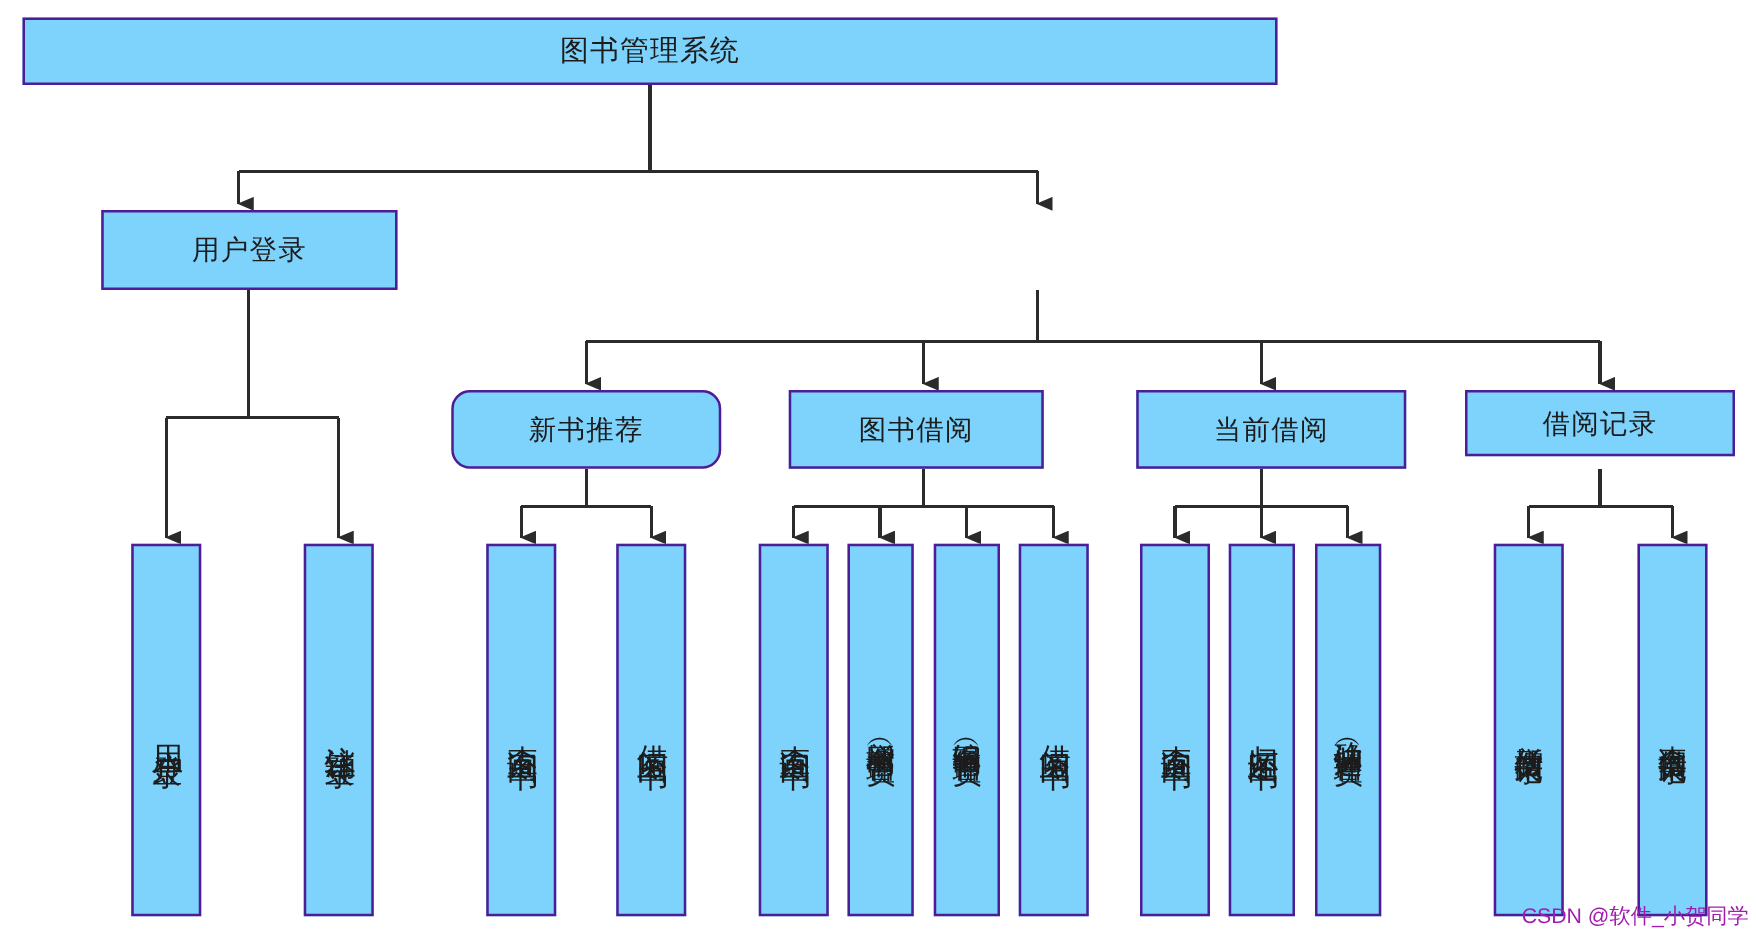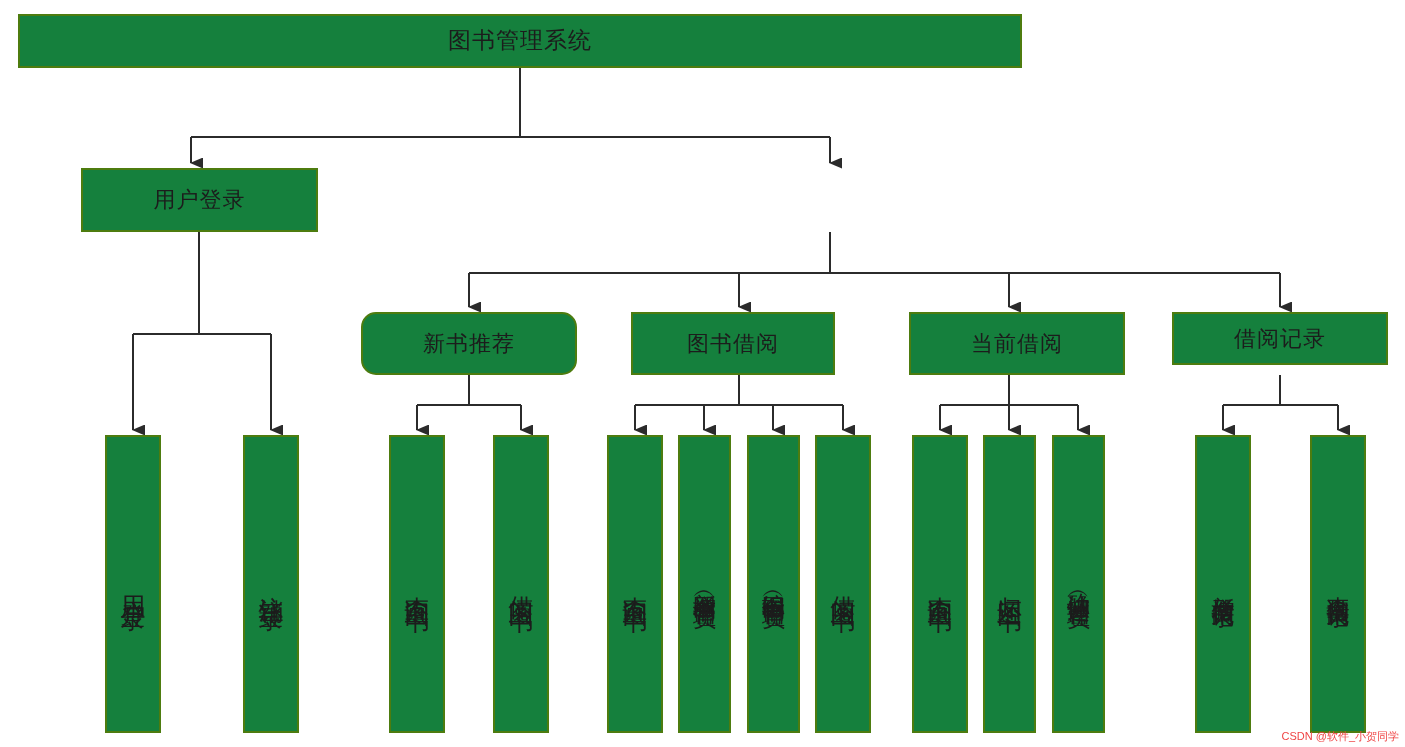--- a/index.html
+++ b/index.html
@@ -7,22 +7,22 @@
     width:1405px;height:747px;overflow:hidden;
     font-family:"Liberation Sans","DejaVu Sans",sans-serif;
     color:#1a1a1a;
   }
   #canvas{position:relative;width:1405px;height:747px;}
   svg#wires{position:absolute;left:0;top:0;width:1405px;height:747px;}
 
   .node{
     position:absolute;
     box-sizing:border-box;
-    background:#15803d;
-    border:2px solid #4d7c0f;
+    background:#7dd3fc;
+    border:2px solid #4c1d95;
     display:flex;
     align-items:center;
     justify-content:center;
   }
   .node .lbl{
     color:#1c1c1c;
     letter-spacing:1px;
     white-space:nowrap;
     line-height:1.18;
   }
@@ -43,22 +43,22 @@
     line-height:1.0;
     text-align:center;
     white-space:normal;
     max-height:286px;
   }
   .node.v.small .lbl{font-size:23px;letter-spacing:2px;}
 
   #watermark{
     position:absolute;
     right:6px;bottom:3px;
-    font-size:11px;
-    color:#ef4444;
+    font-size:17px;
+    color:#a21caf;
     white-space:nowrap;
     pointer-events:none;
   }
 </style>
 </head>
 <body>
 
 <div id="canvas">
 
   <svg id="wires" viewBox="0 0 1405 747" xmlns="http://www.w3.org/2000/svg">

